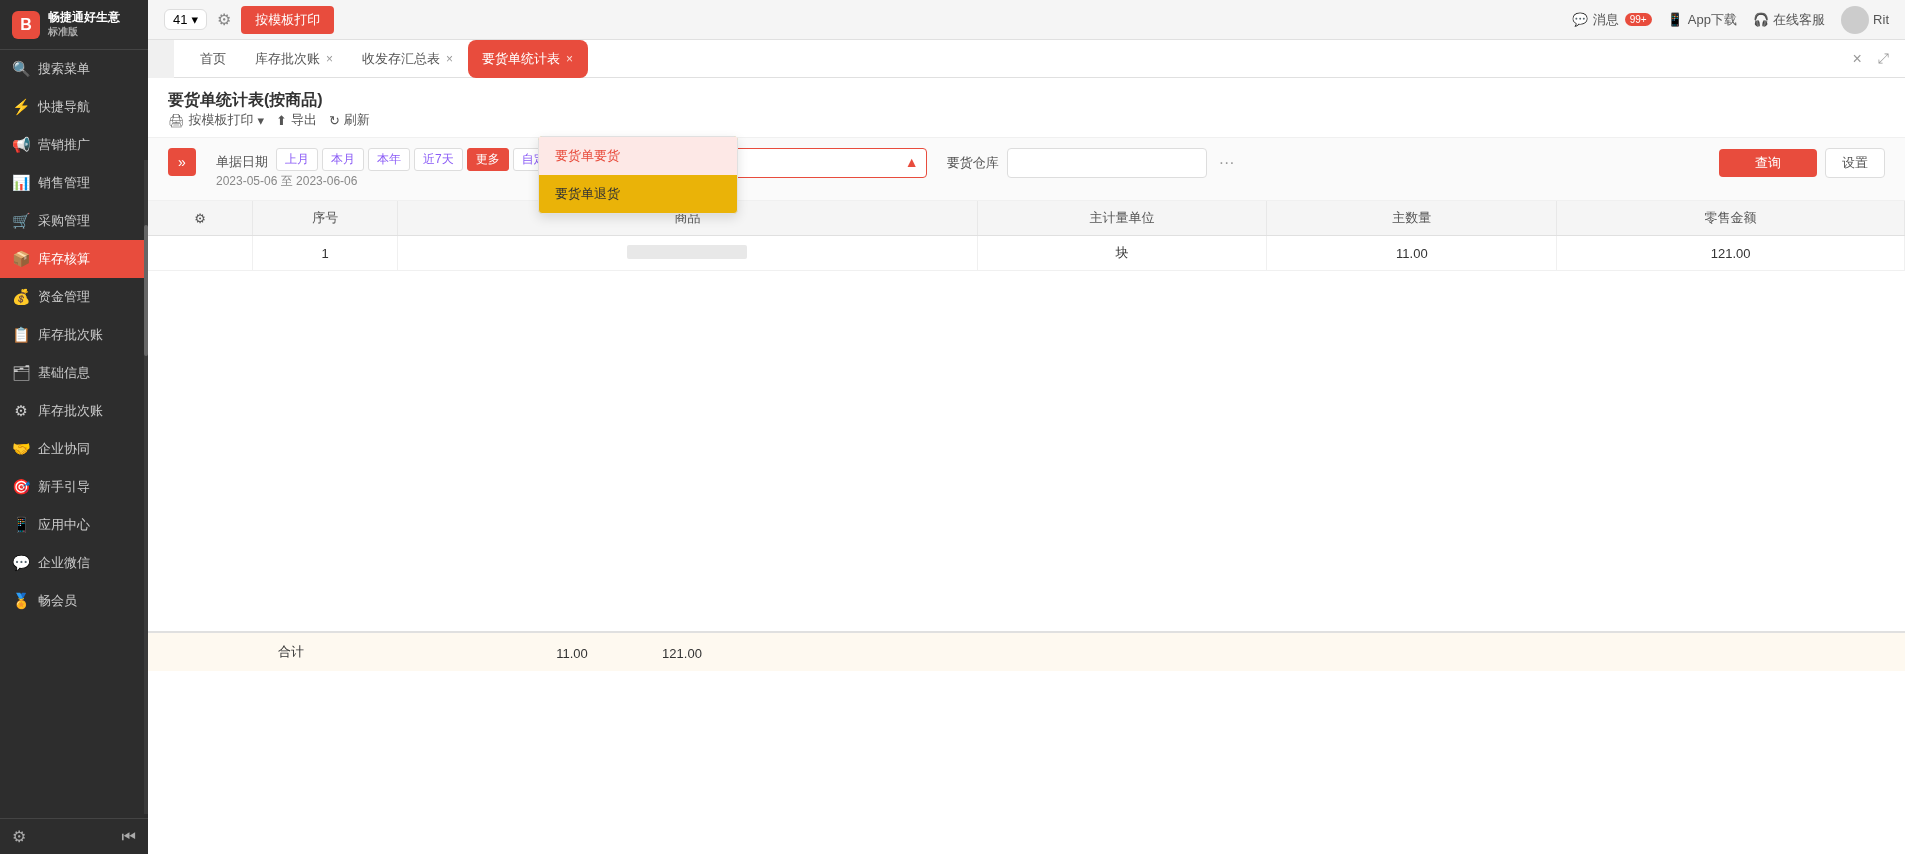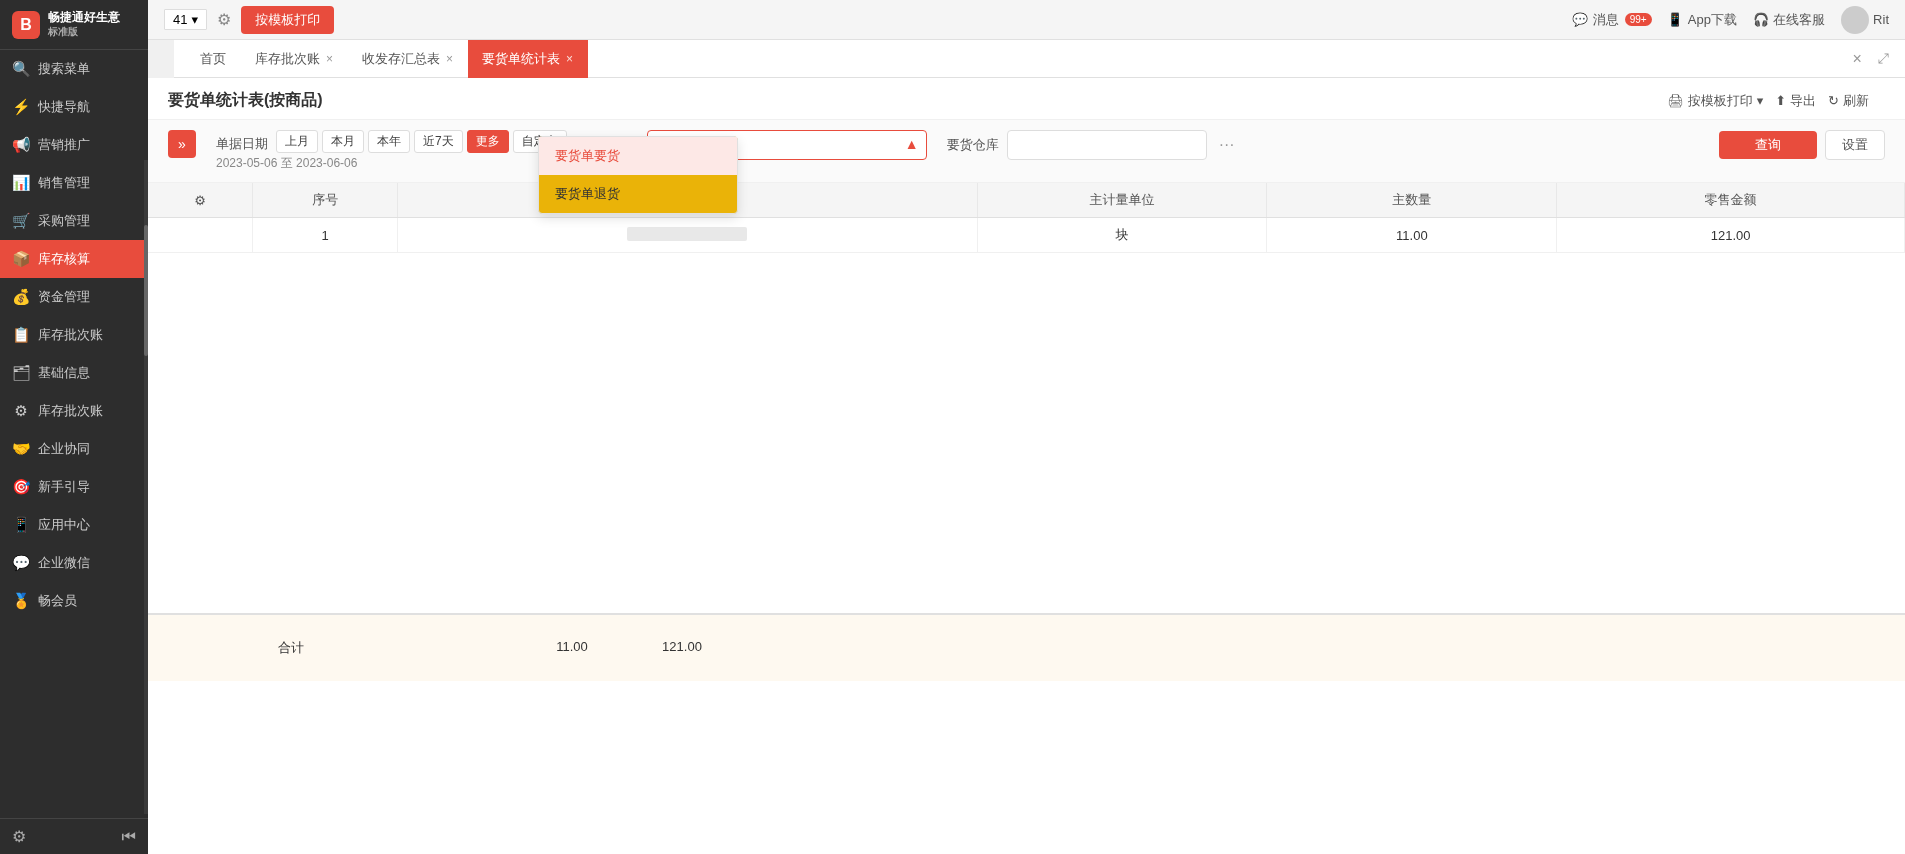--- a/index.html
+++ b/index.html
@@ -90,21 +90,21 @@
       gap: 16px;
       color: #555;
       font-size: 13px;
     }
     .enterprise-select {
       display: flex;
       align-items: center;
       gap: 4px;
       background: white;
       border: 1px solid #ddd;
-      border-radius: 1px;
+      border-radius: 6px;
       padding: 2px 8px;
       cursor: pointer;
       font-size: 13px;
     }
     .trial-btn {
       background: #e84c3d;
       color: white;
       border: none;
       border-radius: 4px;
       padding: 5px 14px;
@@ -146,21 +146,21 @@
       cursor: pointer;
       color: #555;
       font-size: 13px;
       border-right: 1px solid transparent;
       gap: 6px;
       position: relative;
     }
     .tab.active {
       background: #e84c3d;
       color: white;
-      border-radius: 0;
+      border-radius: 8px;
     }
     .tab .close-x {
       font-size: 12px;
       color: #999;
       cursor: pointer;
     }
     .tab.active .close-x { color: rgba(255,255,255,0.8); }
     .tab-close-all {
       margin-left: auto;
       font-size: 16px;
@@ -179,24 +179,25 @@
     .page-content {
       flex: 1;
       overflow: auto;
       background: white;
       position: relative;
     }
 
     
     .page-header {
       display: flex;
-      align-items: center;
+      align-items: flex-start;
       justify-content: space-between;
-      padding: 12px 36px 8px 20px;
+      padding: 12px 24px 8px 20px;
       border-bottom: 1px solid #f0f0f0;
+      flex-direction: column;
     }
     .page-title {
       font-size: 16px;
       font-weight: bold;
       color: #333;
     }
     .page-actions {
       display: flex;
       align-items: center;
       gap: 12px;
@@ -249,21 +250,21 @@
       align-items: center;
       gap: 4px;
     }
     .date-quick-btn {
       padding: 2px 8px;
       border: 1px solid #ddd;
       border-radius: 3px;
       background: white;
       cursor: pointer;
       font-size: 12px;
-      color: #404040;
+      color: #8b5cf6;
     }
     .date-quick-btn.more {
       background: #e84c3d;
       color: white;
       border-color: #e84c3d;
     }
     .date-range-text {
       font-size: 12px;
       color: #888;
       margin-top: 2px;
@@ -390,22 +391,22 @@
       height: 14px;
       background: #e8e8e8;
       border-radius: 2px;
     }
 
     
     .table-footer {
       background: #fef9f0;
       border-top: 2px solid #e0e0e0;
       display: flex;
-      align-items: flex-start;
-      padding: 24px 12px;
+      align-items: flex-end;
+      padding: 10px 12px;
       font-size: 13px;
       color: #333;
       position: sticky;
       bottom: 0;
     }
     .footer-label {
       width: 262px;
       text-align: center;
     }
     .footer-unit { width: 100px; }

